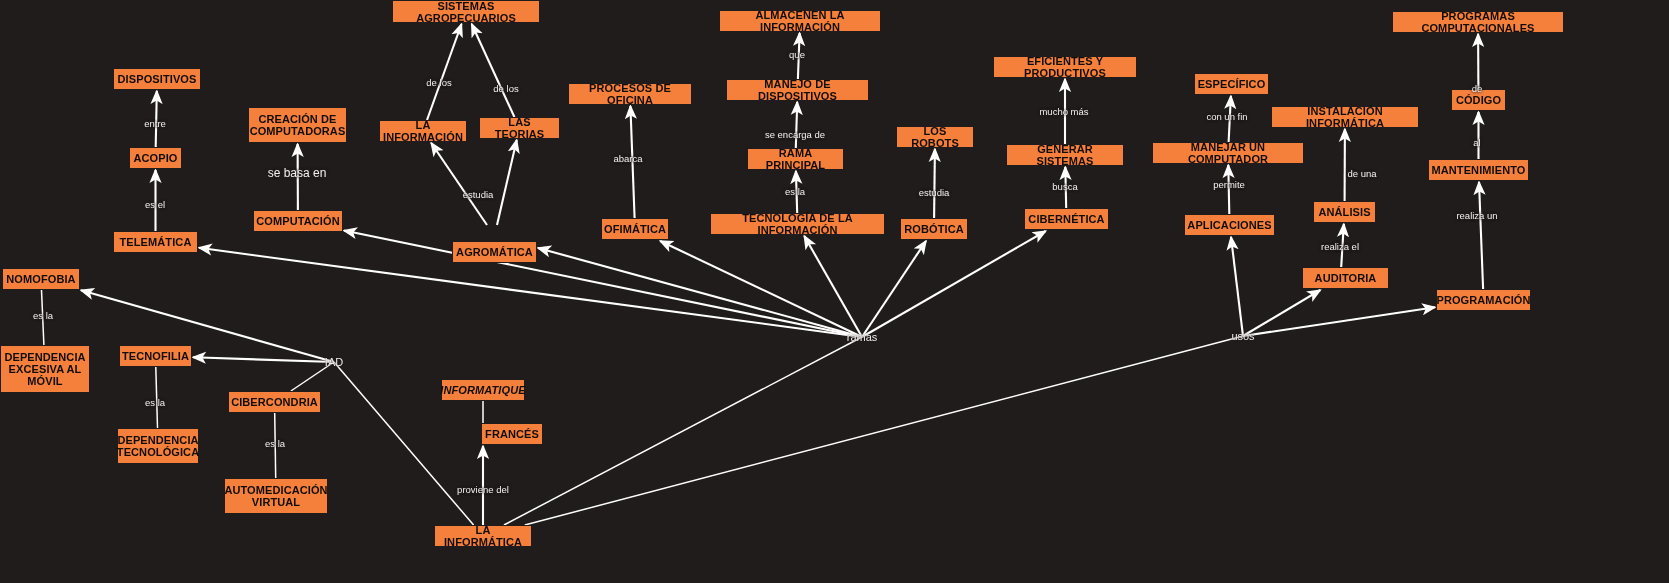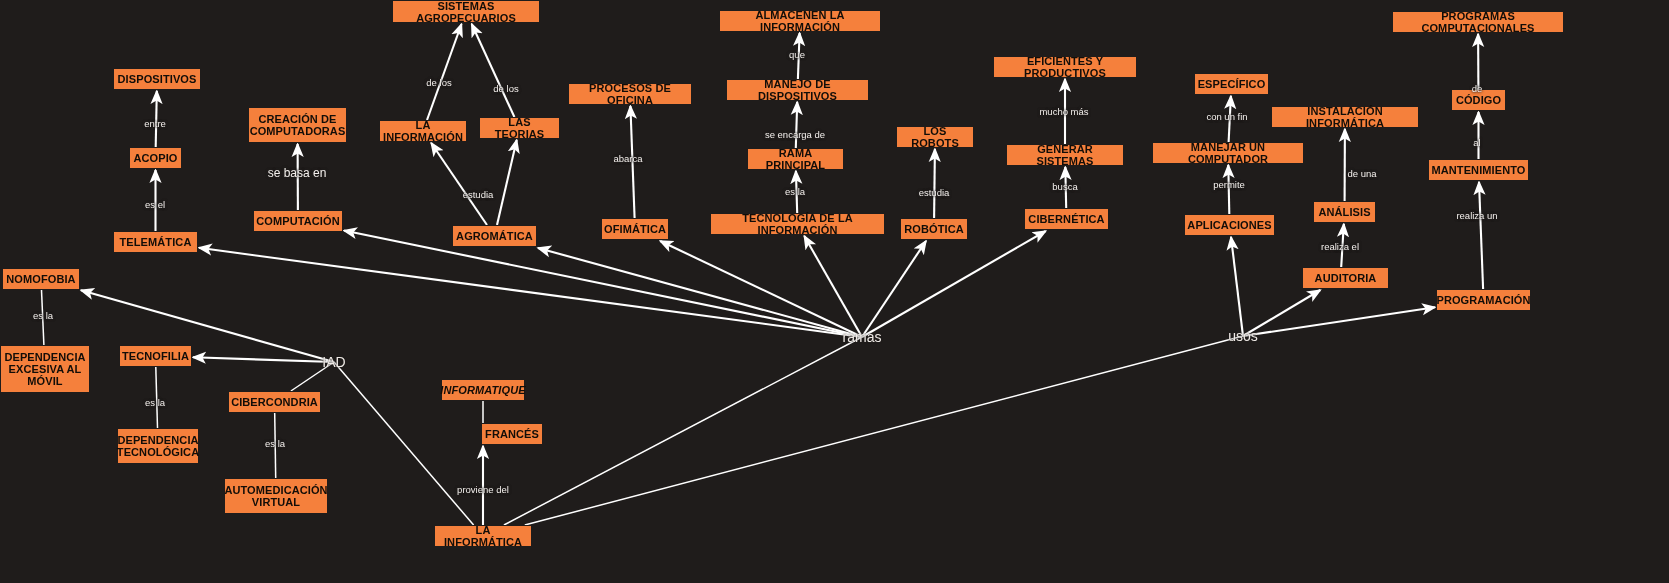--- a/index.html
+++ b/index.html
@@ -38,21 +38,21 @@
     line-height: 12px;
     padding: 2px 5px;
     white-space: pre-line;
     z-index: 5;
   }
   .node.italic { font-style: italic; }
   .hub-node {
     position: absolute;
     box-sizing: border-box;
     color: #efeae6;
-    font-size: 14px;
+    font-size: 11px;
     font-weight: normal;
     display: flex;
     align-items: center;
     justify-content: center;
     text-align: left;
     z-index: 6;
     background: transparent;
     text-shadow: 0 0 2px #1f1c1b;
   }
   .edge-label {
@@ -124,21 +124,21 @@
   <div id="nodes-group">
       <div class="node" style="left: 392px; top: 0px; width: 148px; height: 23px;">SISTEMAS AGROPECUARIOS</div>
       <div class="node" style="left: 113px; top: 68px; width: 88px; height: 22px;">DISPOSITIVOS</div>
       <div class="node" style="left: 129px; top: 147px; width: 53px; height: 22px;">ACOPIO</div>
       <div class="node" style="left: 113px; top: 231px; width: 85px; height: 22px;">TELEMÁTICA</div>
       <div class="node" style="left: 248px; top: 107px; width: 99px; height: 36px;">CREACIÓN DE
 COMPUTADORAS</div>
       <div class="node" style="left: 253px; top: 210px; width: 90px; height: 22px;">COMPUTACIÓN</div>
       <div class="node" style="left: 379px; top: 120px; width: 88px; height: 22px;">LA INFORMACIÓN</div>
       <div class="node" style="left: 479px; top: 117px; width: 81px; height: 22px;">LAS TEORIAS</div>
-      <div class="node" style="left: 452px; top: 225px; width: 85px; height: 22px; text-align: right;">AGROMÁTICA</div>
+      <div class="node" style="left: 452px; top: 241px; width: 85px; height: 22px; text-align: right;">AGROMÁTICA</div>
       <div class="node" style="left: 568px; top: 83px; width: 124px; height: 22px;">PROCESOS DE OFICINA</div>
       <div class="node" style="left: 601px; top: 218px; width: 68px; height: 22px;">OFIMÁTICA</div>
       <div class="node" style="left: 719px; top: 10px; width: 162px; height: 22px;">ALMACENEN LA INFORMACIÓN</div>
       <div class="node" style="left: 726px; top: 79px; width: 143px; height: 22px;">MANEJO DE DISPOSITIVOS</div>
       <div class="node" style="left: 747px; top: 148px; width: 97px; height: 22px;">RAMA PRINCIPAL</div>
       <div class="node" style="left: 710px; top: 213px; width: 175px; height: 22px;">TECNOLOGÍA DE LA INFORMACIÓN</div>
       <div class="node" style="left: 896px; top: 126px; width: 78px; height: 22px;">LOS ROBOTS</div>
       <div class="node" style="left: 900px; top: 218px; width: 68px; height: 22px;">ROBÓTICA</div>
       <div class="node" style="left: 993px; top: 56px; width: 144px; height: 22px;">EFICIENTES Y PRODUCTIVOS</div>
       <div class="node" style="left: 1006px; top: 144px; width: 118px; height: 22px;">GENERAR SISTEMAS</div>

